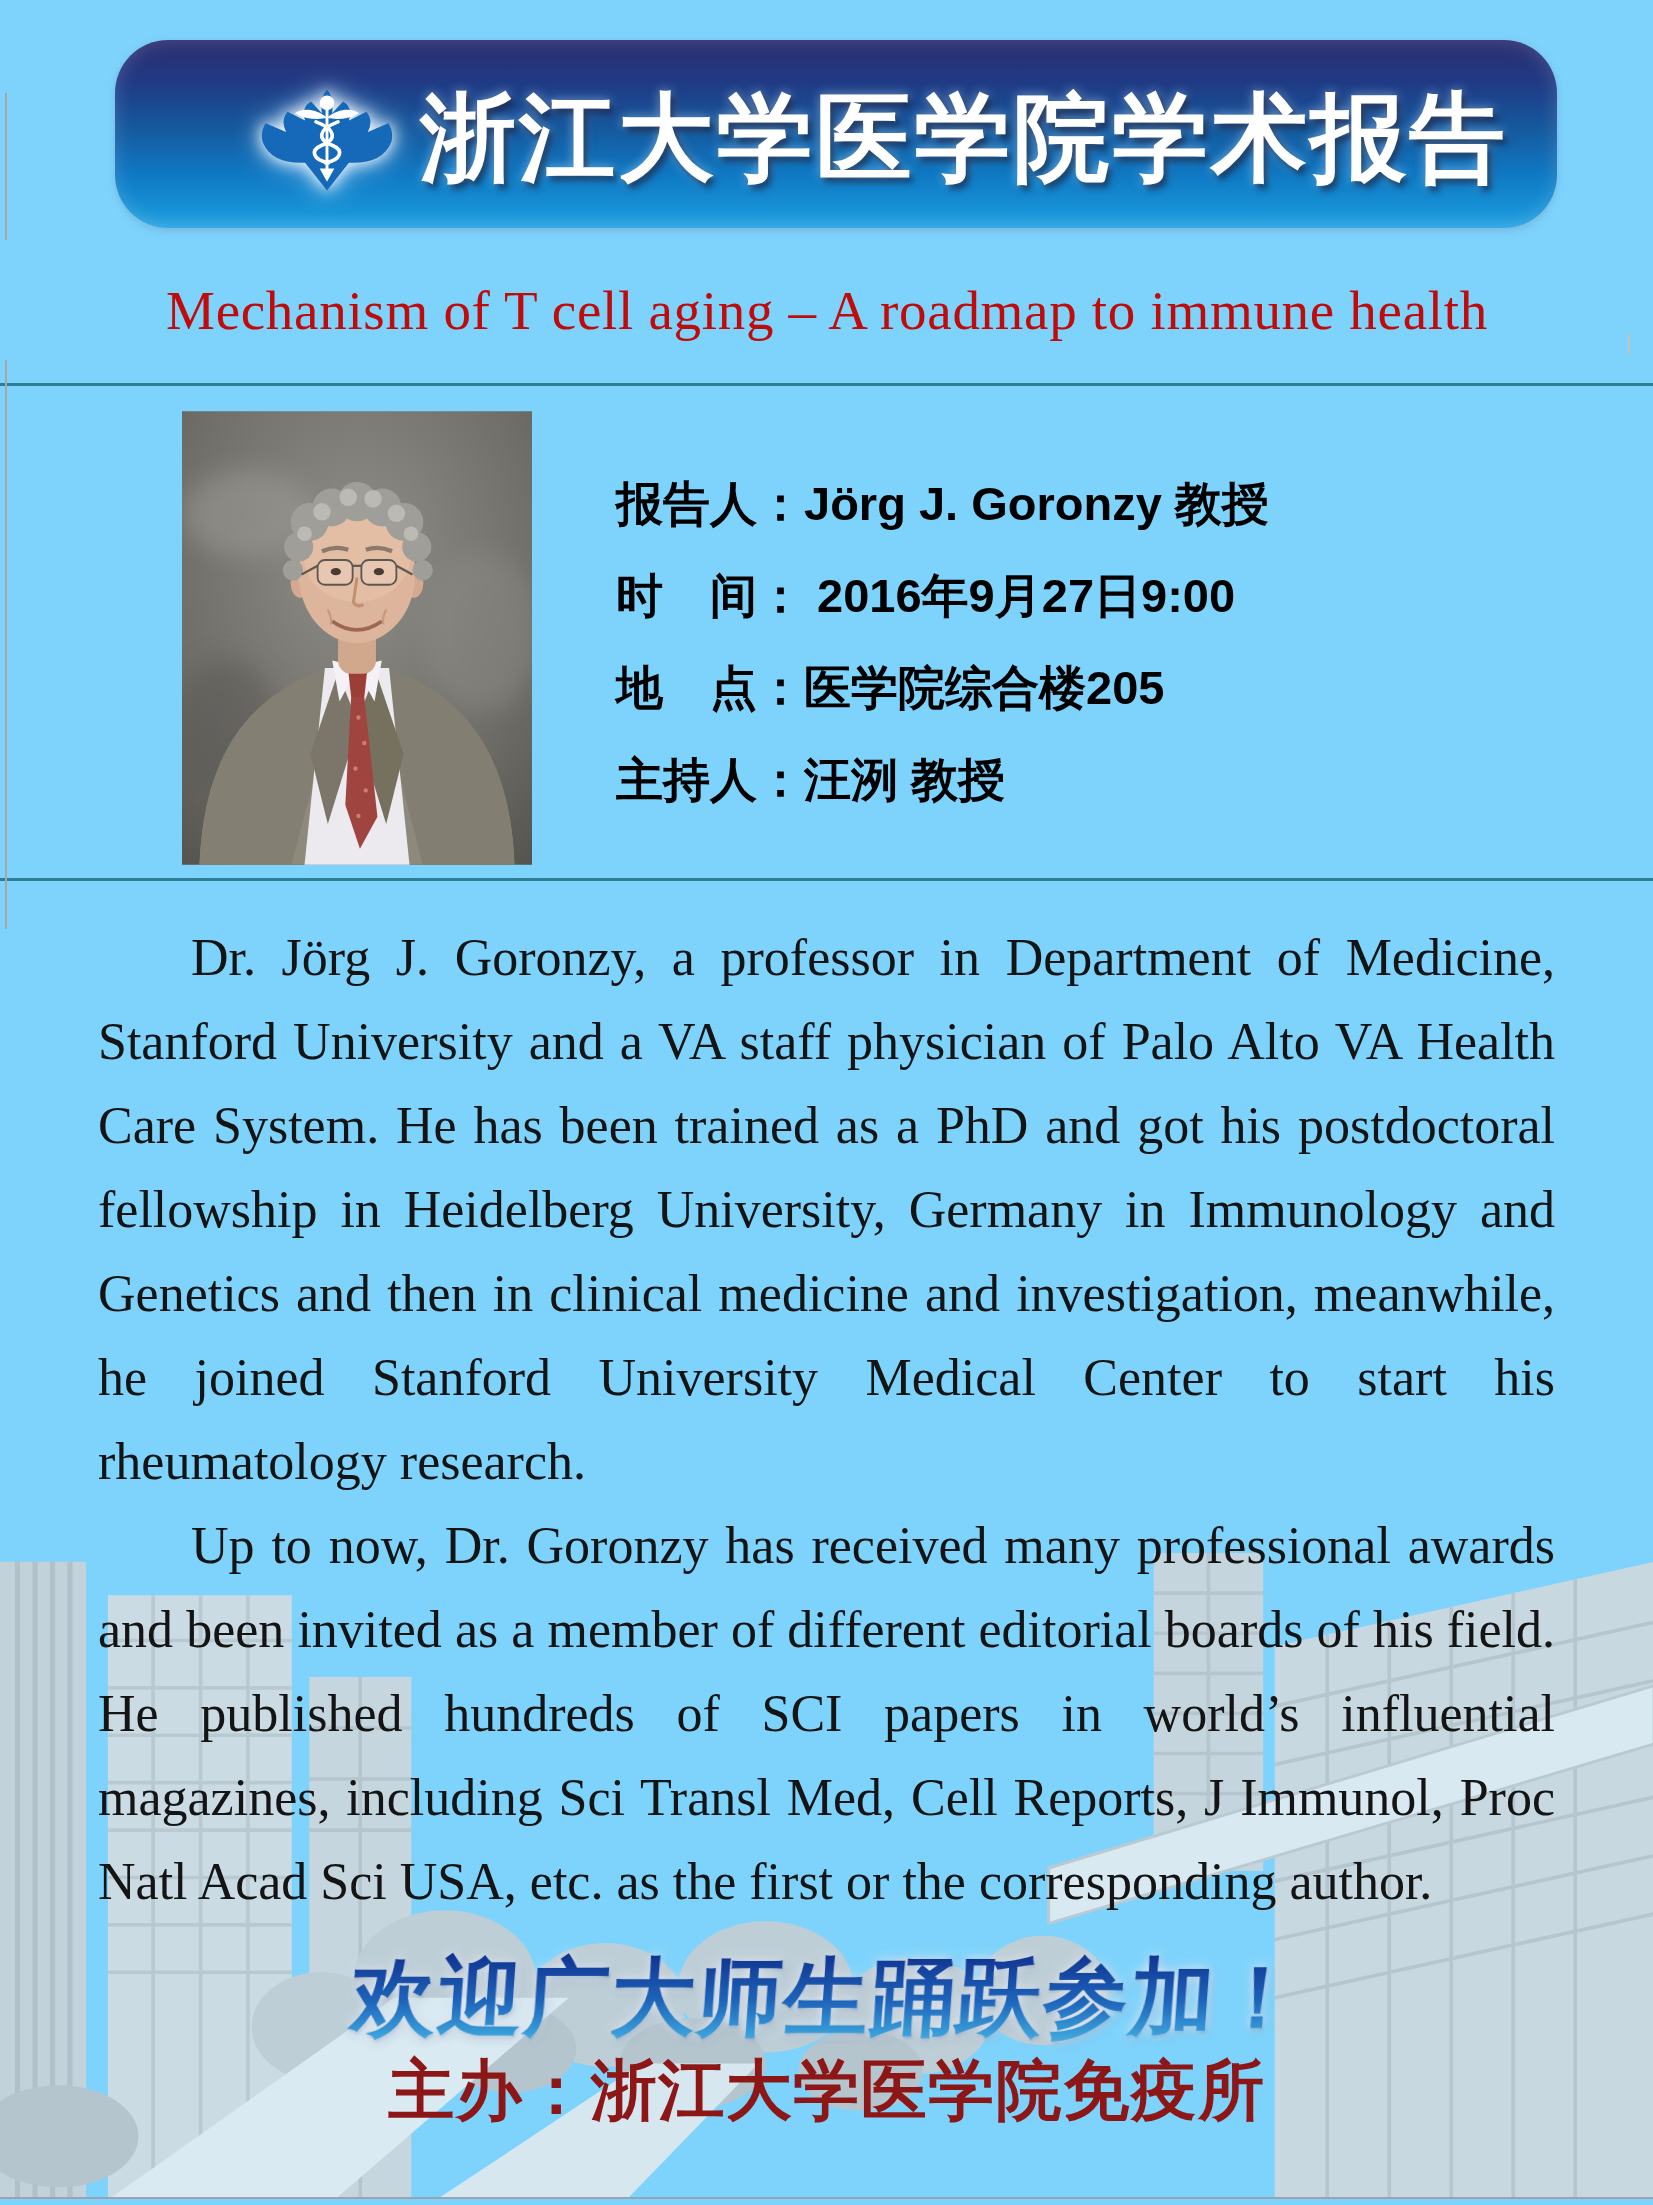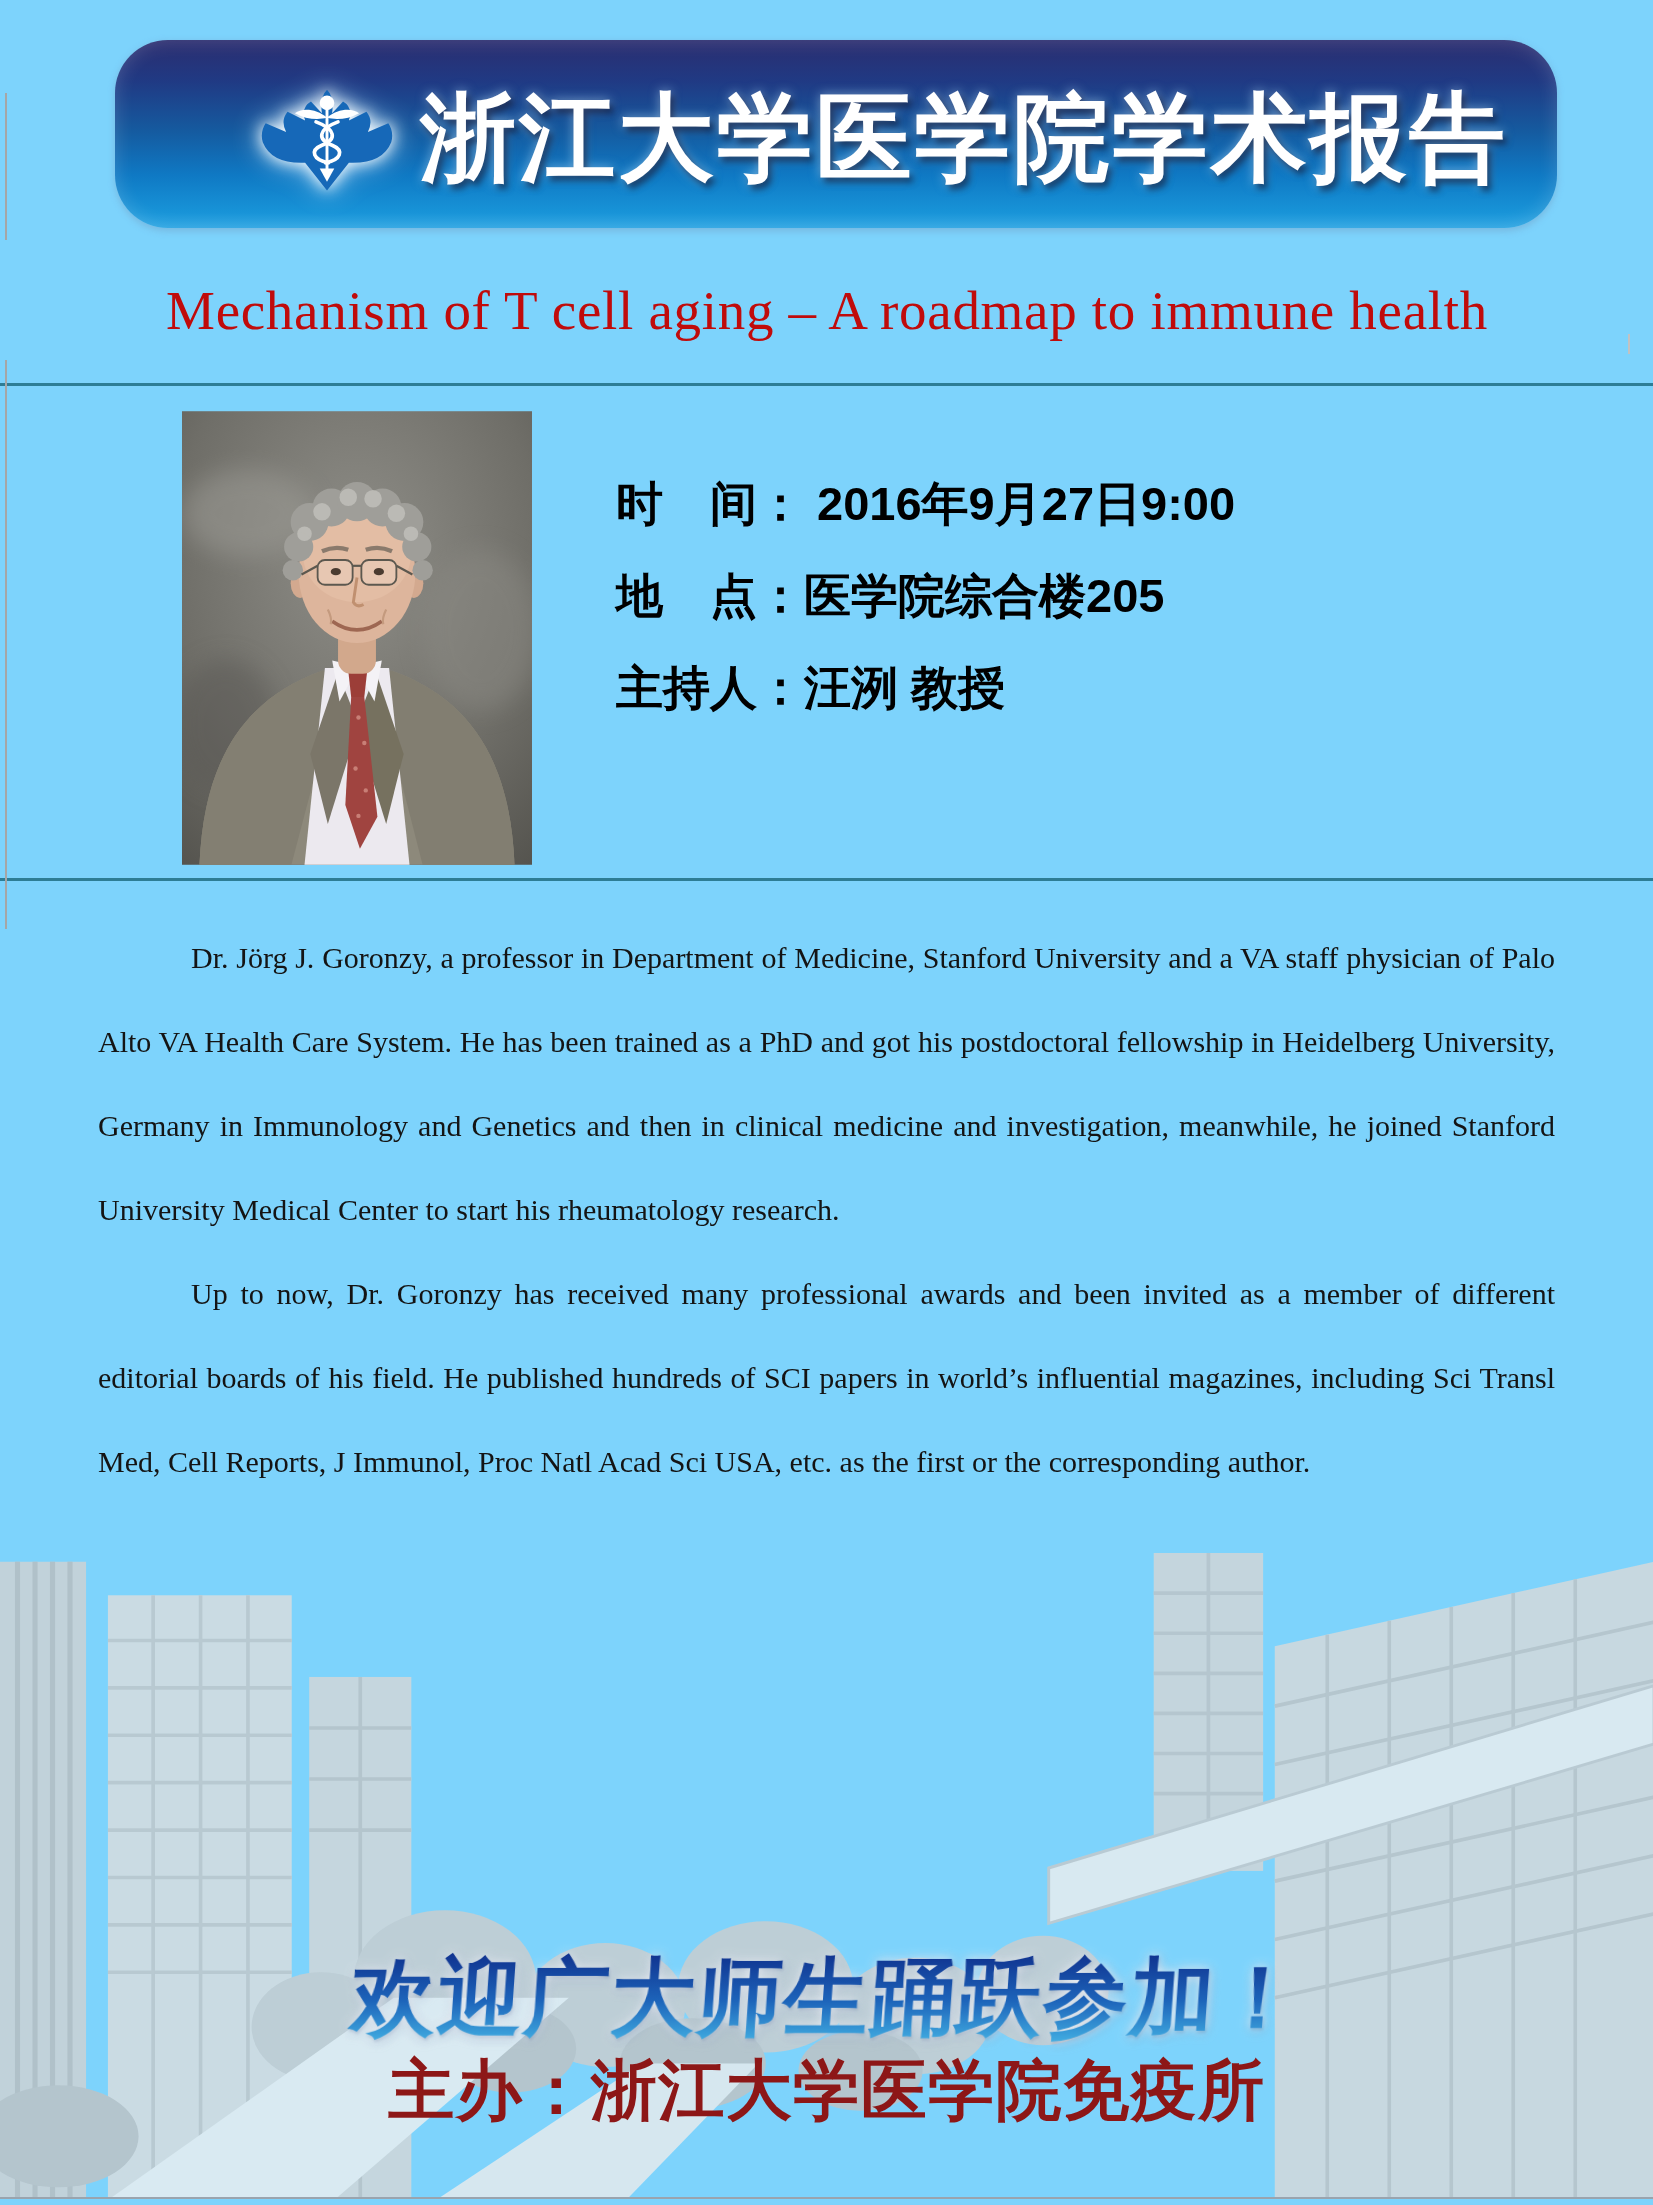--- a/index.html
+++ b/index.html
@@ -30,21 +30,21 @@
   
   .photo{position:absolute;left:182px;top:411px;width:350px;height:454px;}
 
   
   .info{position:absolute;left:616px;top:475px;width:948px;color:#000;}
   .info-row{height:57px;line-height:57px;margin-bottom:35px;font-weight:bold;font-size:47px;white-space:nowrap;}
   .info-row .lbl,.info-row .val{font-family:"Liberation Sans",sans-serif;}
 
   
   .bio{position:absolute;left:98px;top:916px;width:1457px;color:#141414;
-    font-family:"Liberation Serif",serif;font-size:30px;line-height:84px;
+    font-family:"Liberation Serif",serif;font-size:52px;line-height:84px;
     text-align:justify;z-index:3;}
   .bio p{margin:0;text-indent:93px;}
 
   
   .watermark{position:absolute;left:0;top:1553px;width:1654px;height:646px;z-index:1;opacity:.8;}
 
   
   .welcome{position:absolute;left:0;top:1941px;width:1654px;text-align:center;z-index:3;
     font-size:85px;font-weight:bold;letter-spacing:1.5px;white-space:nowrap;
     background:linear-gradient(180deg,#0f2f8c 8%,#1d64ba 52%,#49bdea 96%);
@@ -166,20 +166,23 @@
     <ellipse cx="270" cy="220" rx="7" ry="5" fill="#4a3b30"></ellipse>
 
     <path d="M240,228 L235,262 Q240,270 249,265" stroke="#c09070" stroke-width="4" fill="none"></path>
     <path d="M206,288 Q240,312 274,288" stroke="#9e6752" stroke-width="5" fill="none"></path>
     <path d="M200,272 Q206,284 204,292" stroke="#c49a7e" stroke-width="3" fill="none"></path>
     <path d="M280,272 Q274,284 276,292" stroke="#c49a7e" stroke-width="3" fill="none"></path>
   </svg>
 
   <div class="info">
     <div class="info-row">
+      <span class="lbl">报告人：</span><span class="val">Jörg J. Goronzy 教授</span>
+    </div>
+    <div class="info-row">
       <span class="lbl">时　间：</span><span class="val"> 2016年9月27日9:00</span>
     </div>
     <div class="info-row">
       <span class="lbl">地　点：</span><span class="val">医学院综合楼205</span>
     </div>
     <div class="info-row">
       <span class="lbl">主持人：</span><span class="val">汪洌  教授</span>
     </div>
   </div>
 

